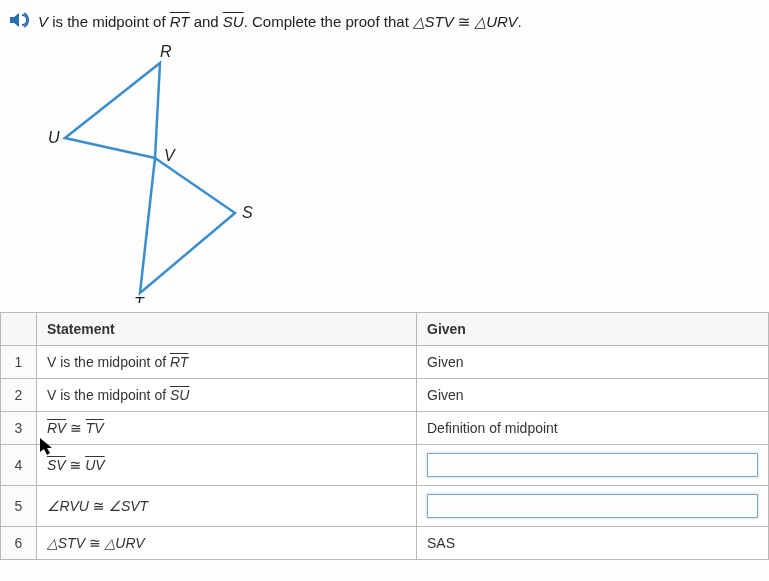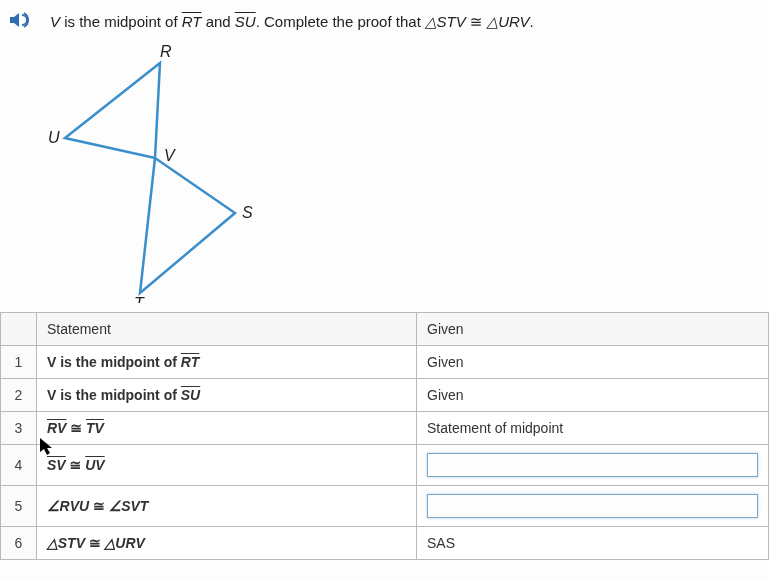--- a/index.html
+++ b/index.html
@@ -9,21 +9,21 @@
       color: #333;
       background: #fdfdfd;
       width: 769px;
       height: 581px;
       overflow: hidden;
     }
     .header {
       display: flex;
       align-items: center;
       padding: 10px 8px 6px 8px;
-      gap: 20px;
+      gap: 8px;
     }
     .prompt-text {
       font-size: 15px;
       color: #222;
       line-height: 1.4;
     }
     .italic { font-style: italic; }
     .overline {
       text-decoration: overline;
       font-style: italic;
@@ -38,29 +38,29 @@
     }
     table.proof th, table.proof td {
       border: 1px solid #b9b9b9;
       padding: 8px 10px;
       text-align: left;
       font-size: 14px;
       vertical-align: middle;
     }
     table.proof th {
       background: #f7f7f7;
-      font-weight: normal;
+      font-weight: bold;
     }
     table.proof td.num {
       width: 36px;
       text-align: center;
       color: #444;
       background: #fbfbfb;
     }
-    table.proof td.stmt { width: 380px; font-weight: bold; }
+    table.proof td.stmt { width: 380px; }
     .reason-input {
       width: 100%;
       height: 24px;
       border: 1px solid #7aa7c7;
       background: #fefeff;
       box-shadow: 0 0 3px rgba(120,160,200,0.5);
       padding: 2px 4px;
       font-family: inherit;
       font-size: 13px;
     }
@@ -124,21 +124,21 @@
       <td class="stmt">
         <span>V is the midpoint of </span><span class="overline">SU</span>
       </td>
       <td>Given</td>
     </tr>
     <tr>
       <td class="num">3</td>
       <td class="stmt">
         <span class="overline">RV</span><span> ≅ </span><span class="overline">TV</span>
       </td>
-      <td>Statement of midpoint</td>
+      <td>Definition of midpoint</td>
     </tr>
     <tr>
       <td class="num">4</td>
       <td class="stmt">
         <span class="overline">SV</span><span> ≅ </span><span class="overline">UV</span>
       </td>
       <td>
         <input class="reason-input" type="text" value="" style="">
       </td>
     </tr>

